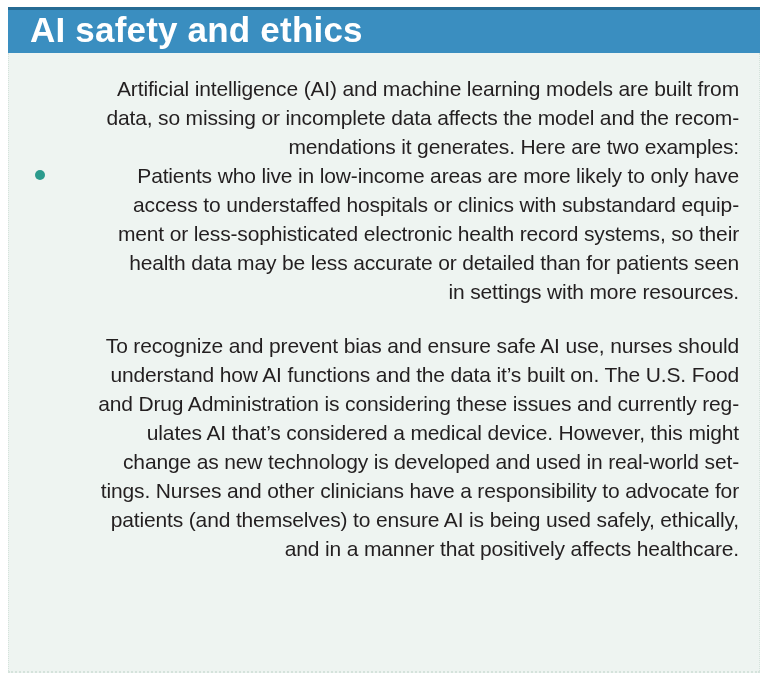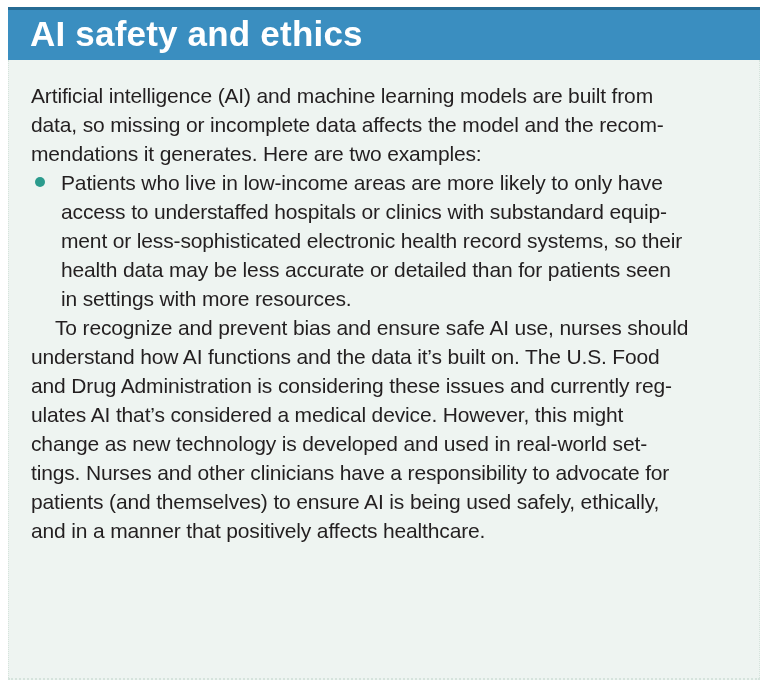--- a/index.html
+++ b/index.html
@@ -20,21 +20,21 @@
     color:var(--text);
     overflow:hidden;
   }
   .page{
     width:768px;height:685px;
     padding:7px 8px 3px 8px;
   }
   .panel-header{
     background:var(--header_bg);
     border-top:3px solid var(--header_top_border);
-    height:53px;
+    height:46px;
     display:flex;
     align-items:center;
     padding:0 0 4px 22px;
   }
   .panel-title{
     color:var(--header_text);
     font-size:35px;
     font-weight:600;
     letter-spacing:0.2px;
     line-height:1;
@@ -42,25 +42,27 @@
   .panel-body{
     background:var(--panel_bg);
     border-left:1px dotted var(--panel_edge);
     border-right:1px dotted var(--panel_edge);
     border-bottom:2px dotted var(--panel_edge);
     height:620px;
     padding:21px 20px 24px 22px;
     font-size:21px;
     line-height:29px;
     letter-spacing:-0.15px;
+    text-align:right;
   }
   .para{
     white-space:pre-line;
   }
   .para.indented{
+    margin-top:25px;
     text-indent:24px;
   }
   ul.bullets{
     list-style:none;
   }
   ul.bullets li{
     position:relative;
     padding-left:30px;
   }
   .bullet-dot{

